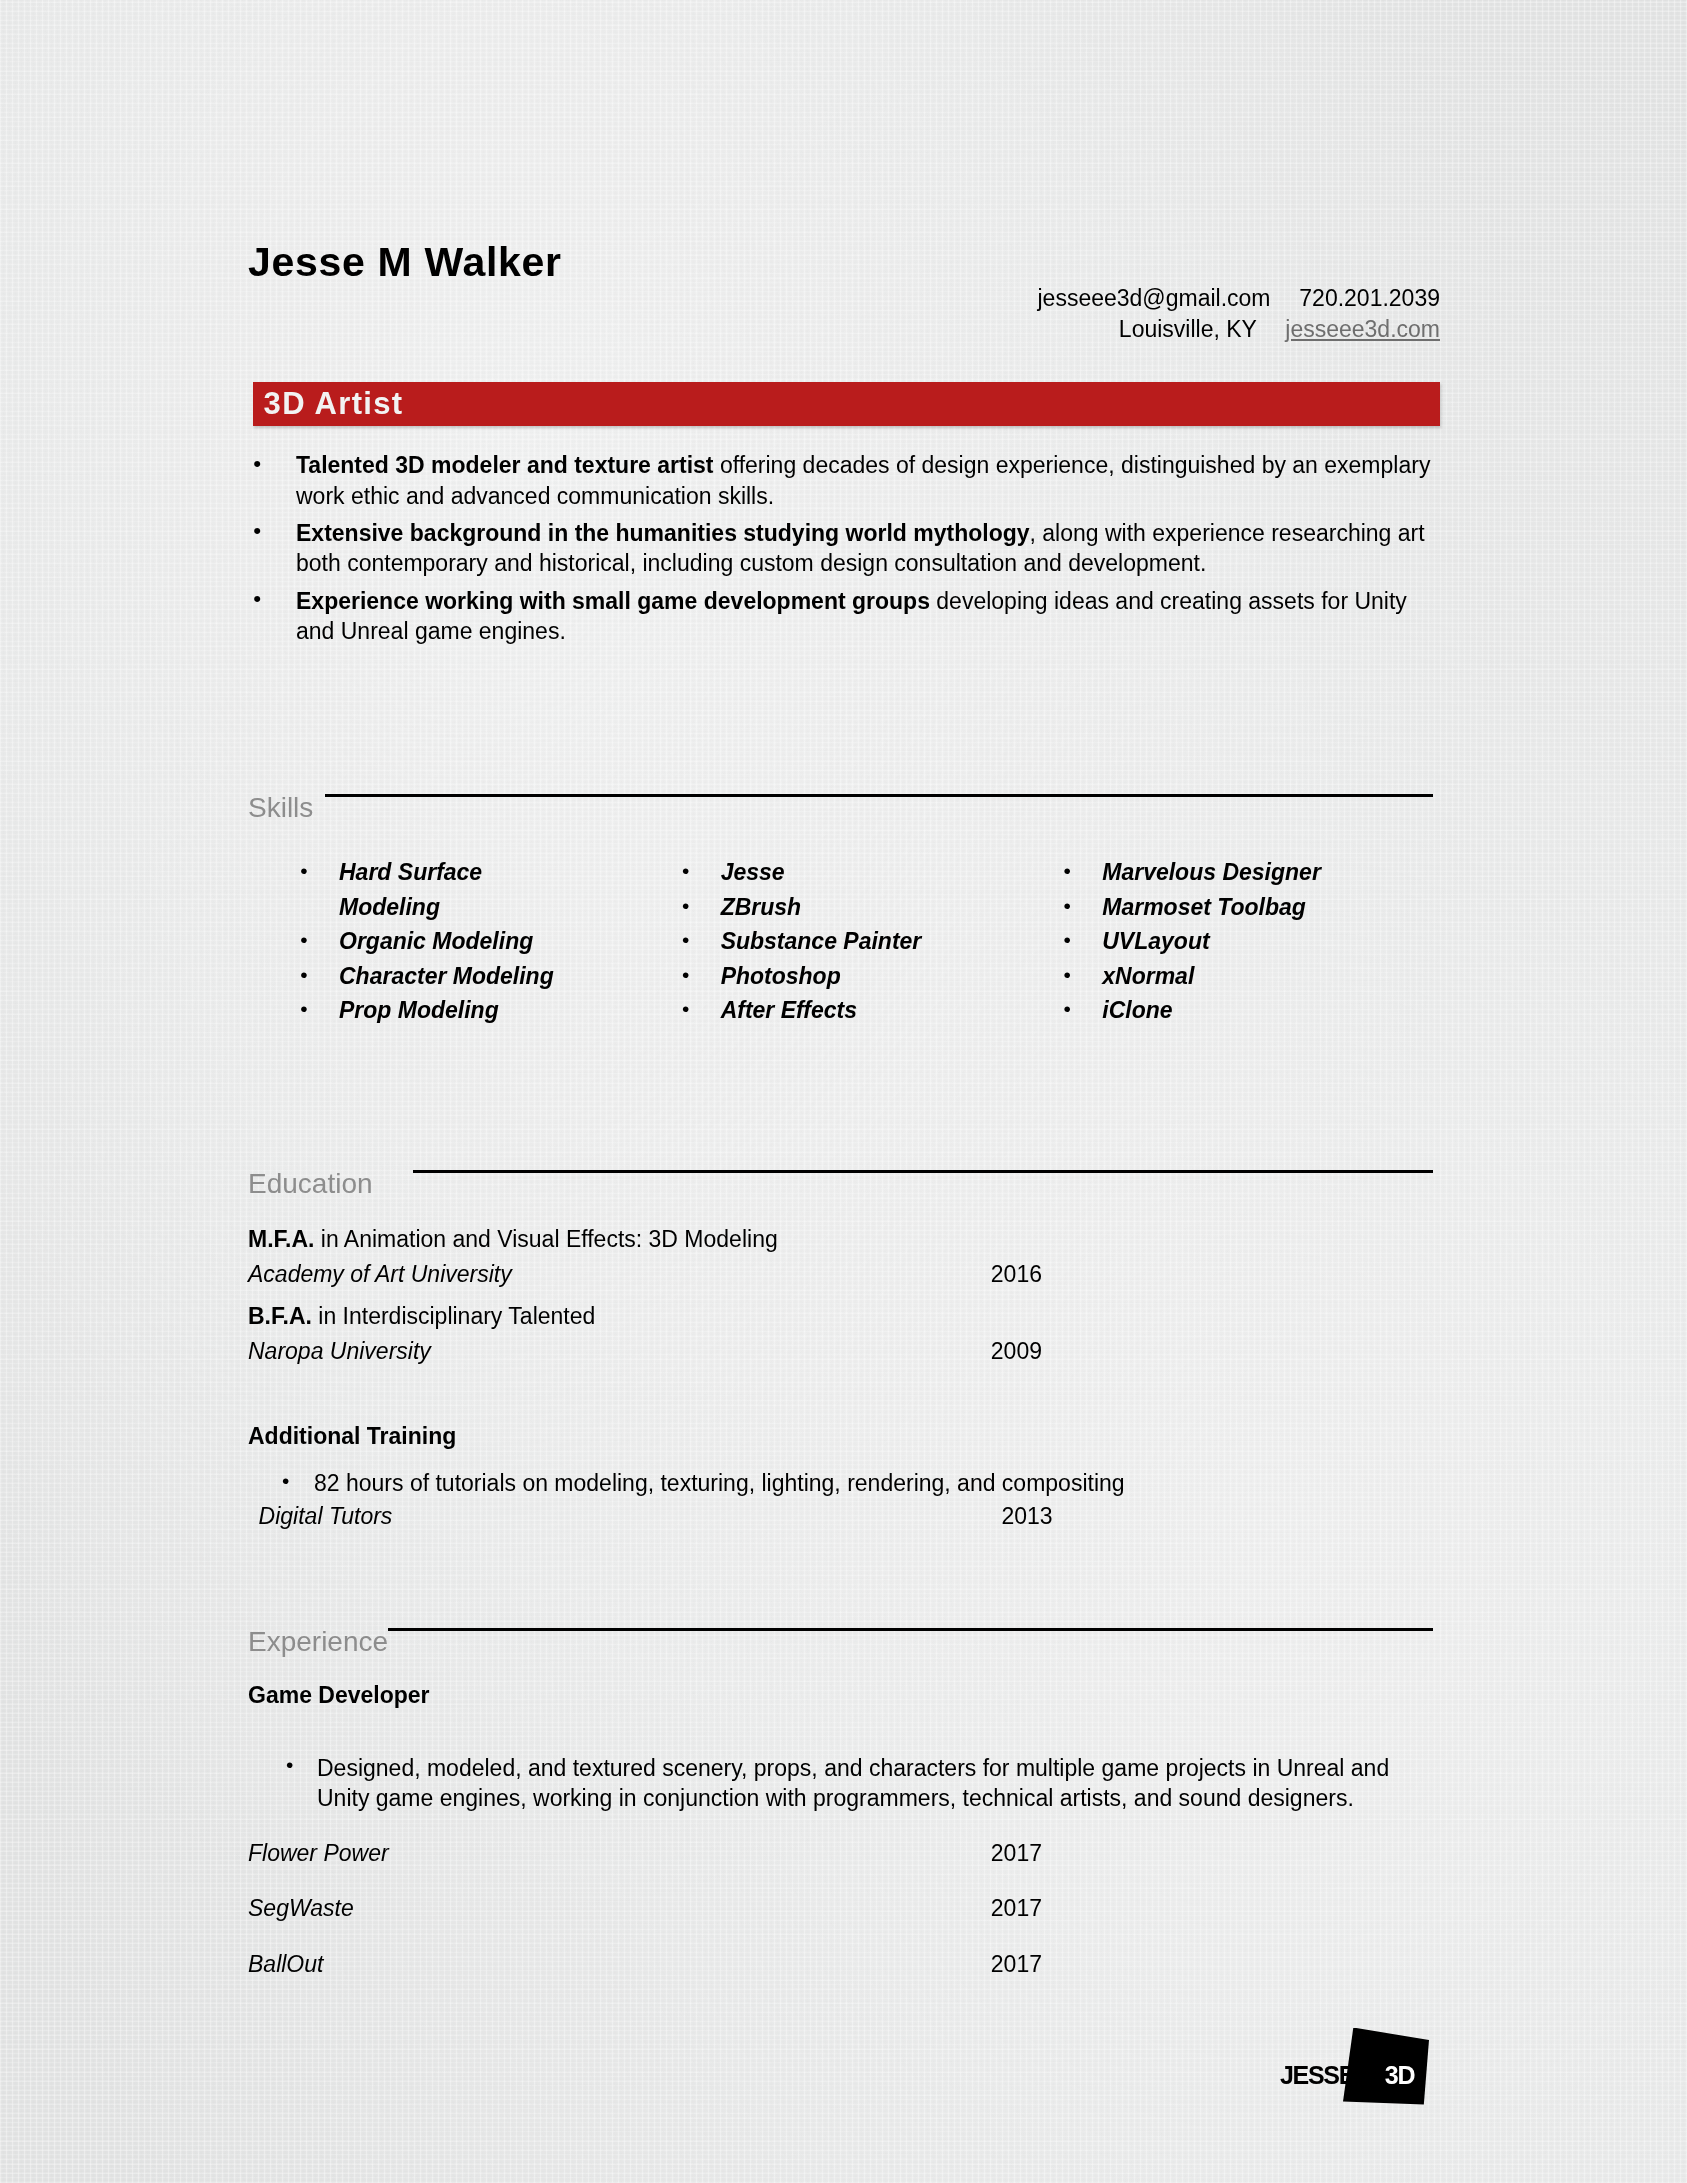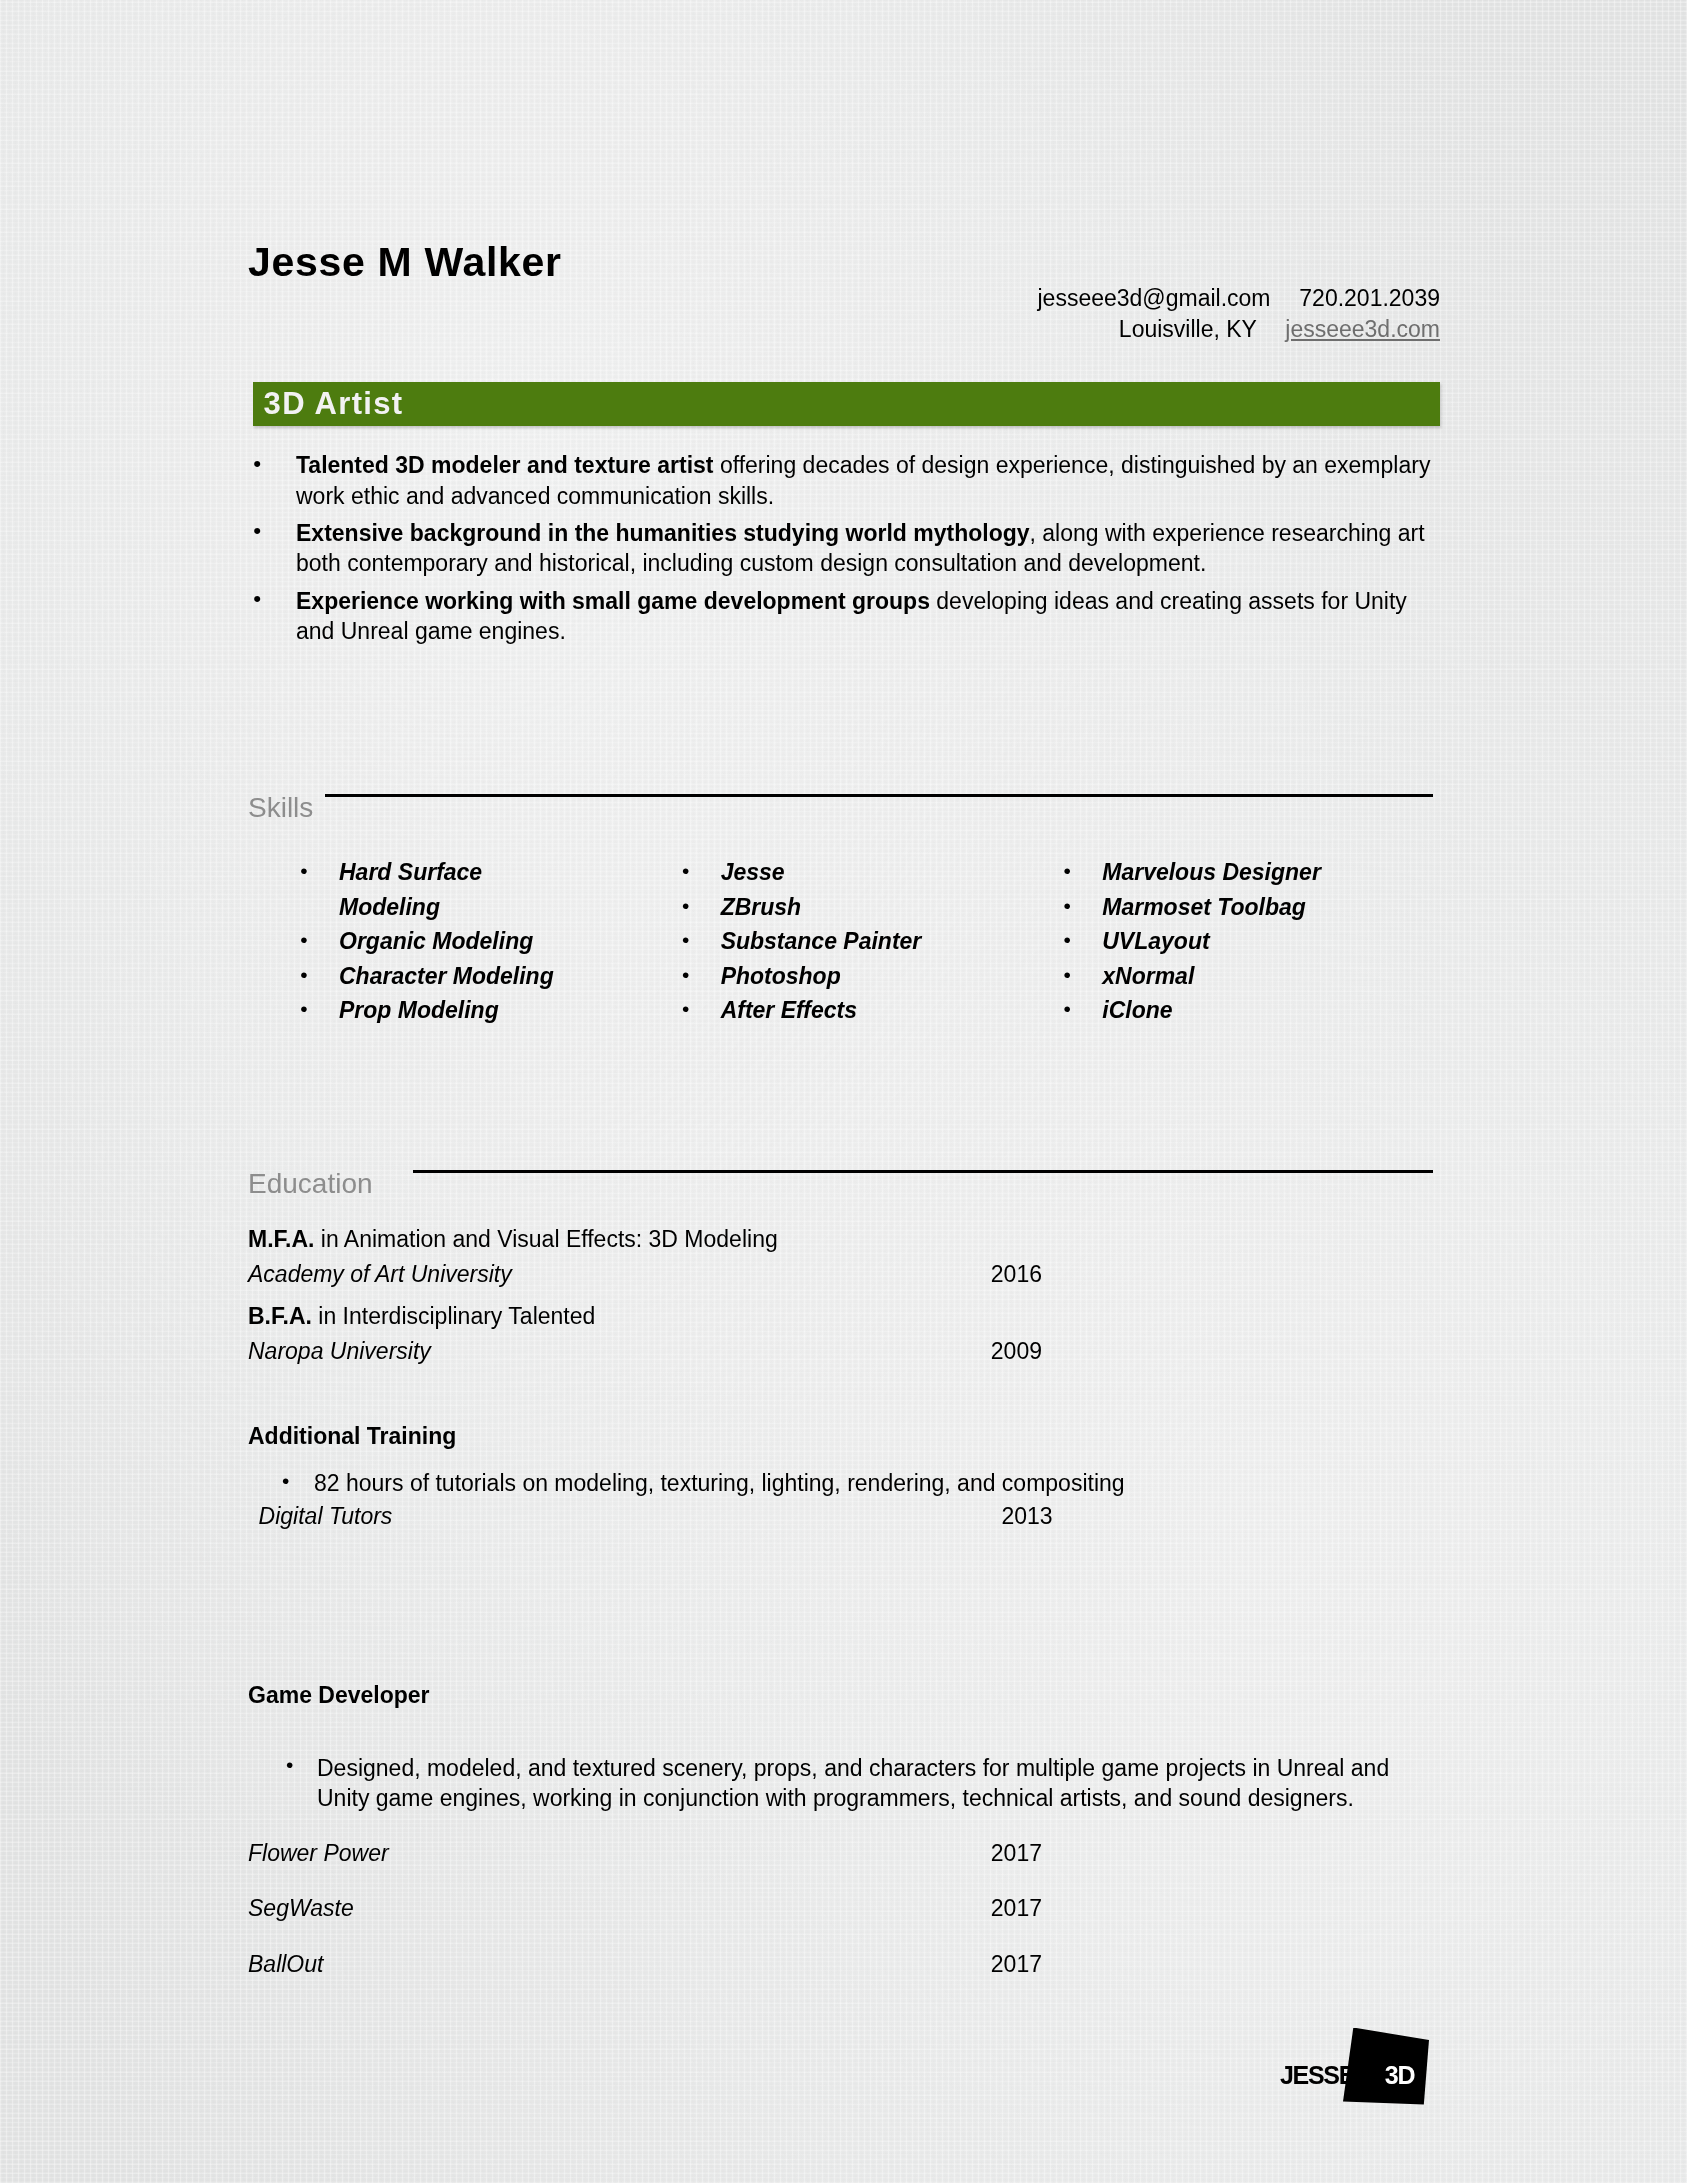--- a/index.html
+++ b/index.html
@@ -61,21 +61,21 @@
     text-decoration: underline;
   }
 
   
   #banner {
     position: absolute;
     left: 253px;
     top: 382px;
     width: 1187px;
     height: 44px;
-    background: #4d7c0f;
+    background: #b91c1c;
     box-shadow: 1.3px 2px 2.6px rgba(0,0,0,0.18);
   }
   #banner-text {
     position: absolute;
     left: 10.6px;
     top: 3.3px;
     font-size: 31px;
     font-weight: bold;
     color: #f2f2f2;
     letter-spacing: 1.3px;
@@ -354,20 +354,24 @@
     <div class="t-bullet">
       <span class="dot">•</span>
       <span>82 hours of tutorials on modeling, texturing, lighting, rendering, and compositing</span>
     </div>
     <div class="t-source">
       <span>Digital Tutors</span>
       <span class="year">2013</span>
     </div>
   </div>
 
+  <div class="section-head" id="head-experience">
+    <span class="label">Experience</span>
+    <span class="rule"></span>
+  </div>
   <div id="experience-body">
     <div class="job-title">Game Developer</div>
     <div id="experience-bullets">
         <div class="job-bullet"><span class="dot">•</span><span>Designed, modeled, and textured scenery, props, and characters for multiple game projects in Unreal and Unity game engines, working in conjunction with programmers, technical artists, and sound designers.</span></div>
       </div>
     <div id="experience-projects">
         <div class="project-row">
           <span>Flower Power</span>
           <span class="year">2017</span>
         </div>

